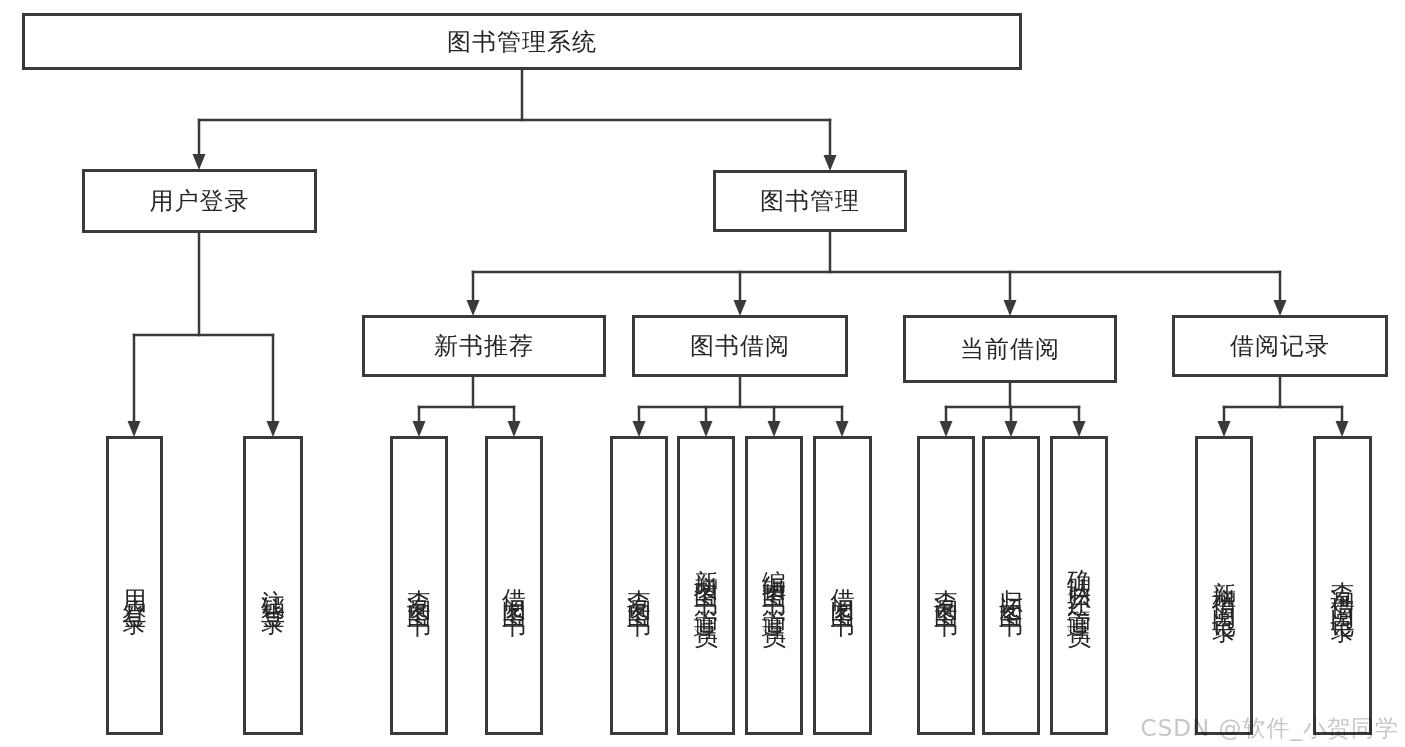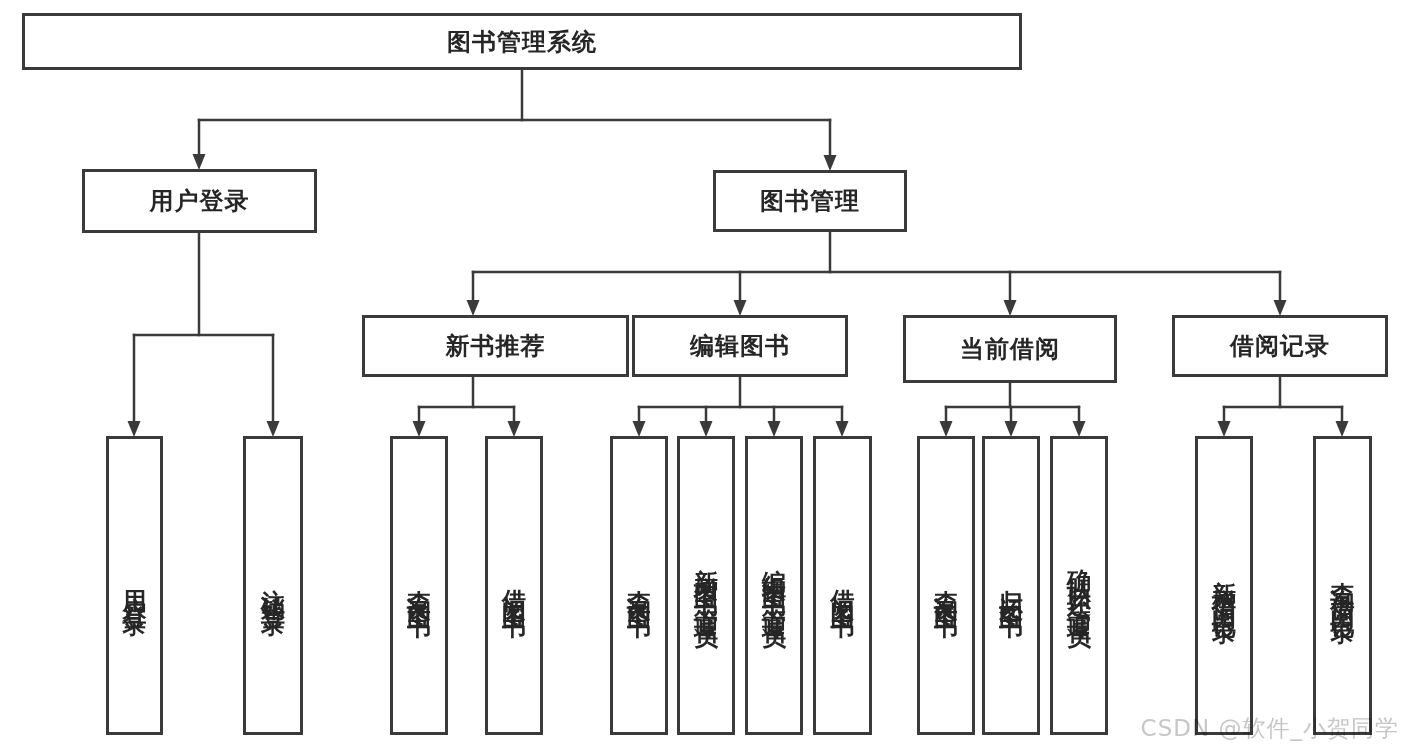--- a/index.html
+++ b/index.html
@@ -9,21 +9,21 @@
     font-family:"DejaVu Sans", sans-serif;
     color:#262626;
   }
   svg.wires { position:absolute; left:0; top:0; z-index:1; }
   .node {
     position:absolute; box-sizing:border-box; z-index:2;
     background:#ffffff; border:3px solid #3a3a3a;
     display:flex; align-items:center; justify-content:center;
     font-size:24px; letter-spacing:1px; white-space:nowrap;
   }
-  .node .lbl { display:block;font-weight:bold; }
+  .node .lbl { display:block; }
   .vnode .lbl {
     writing-mode:vertical-rl; text-orientation:mixed;
     letter-spacing:8px; line-height:1; white-space:normal;
   }
   .watermark {
     position:absolute; right:6px; bottom:3px; z-index:3;
     font-size:23px; color:#c6c6c6; letter-spacing:1px;
     mix-blend-mode:multiply; pointer-events:none;margin-left:20px;
   }
 </style>
@@ -91,25 +91,25 @@
     <span class="lbl">图书管理系统</span>
   </div>
 
   <div class="node" style="left:82px;top:169px;width:235px;height:64px">
     <span class="lbl">用户登录</span>
   </div>
   <div class="node" style="left:713px;top:170px;width:194px;height:62px">
     <span class="lbl">图书管理</span>
   </div>
 
-  <div class="node" style="left:362px;top:315px;width:267px;height:62px">
+  <div class="node" style="left:362px;top:315px;width:244px;height:62px">
     <span class="lbl">新书推荐</span>
   </div>
   <div class="node" style="left:632px;top:315px;width:216px;height:62px">
-    <span class="lbl">编辑图书</span>
+    <span class="lbl">图书借阅</span>
   </div>
   <div class="node" style="left:903px;top:315px;width:214px;height:68px">
     <span class="lbl">当前借阅</span>
   </div>
   <div class="node" style="left:1172px;top:315px;width:216px;height:62px">
     <span class="lbl">借阅记录</span>
   </div>
 
   <div class="node vnode" style="left:106px;top:436px;width:57px;height:299px">
     <span class="lbl">用户登录</span>

